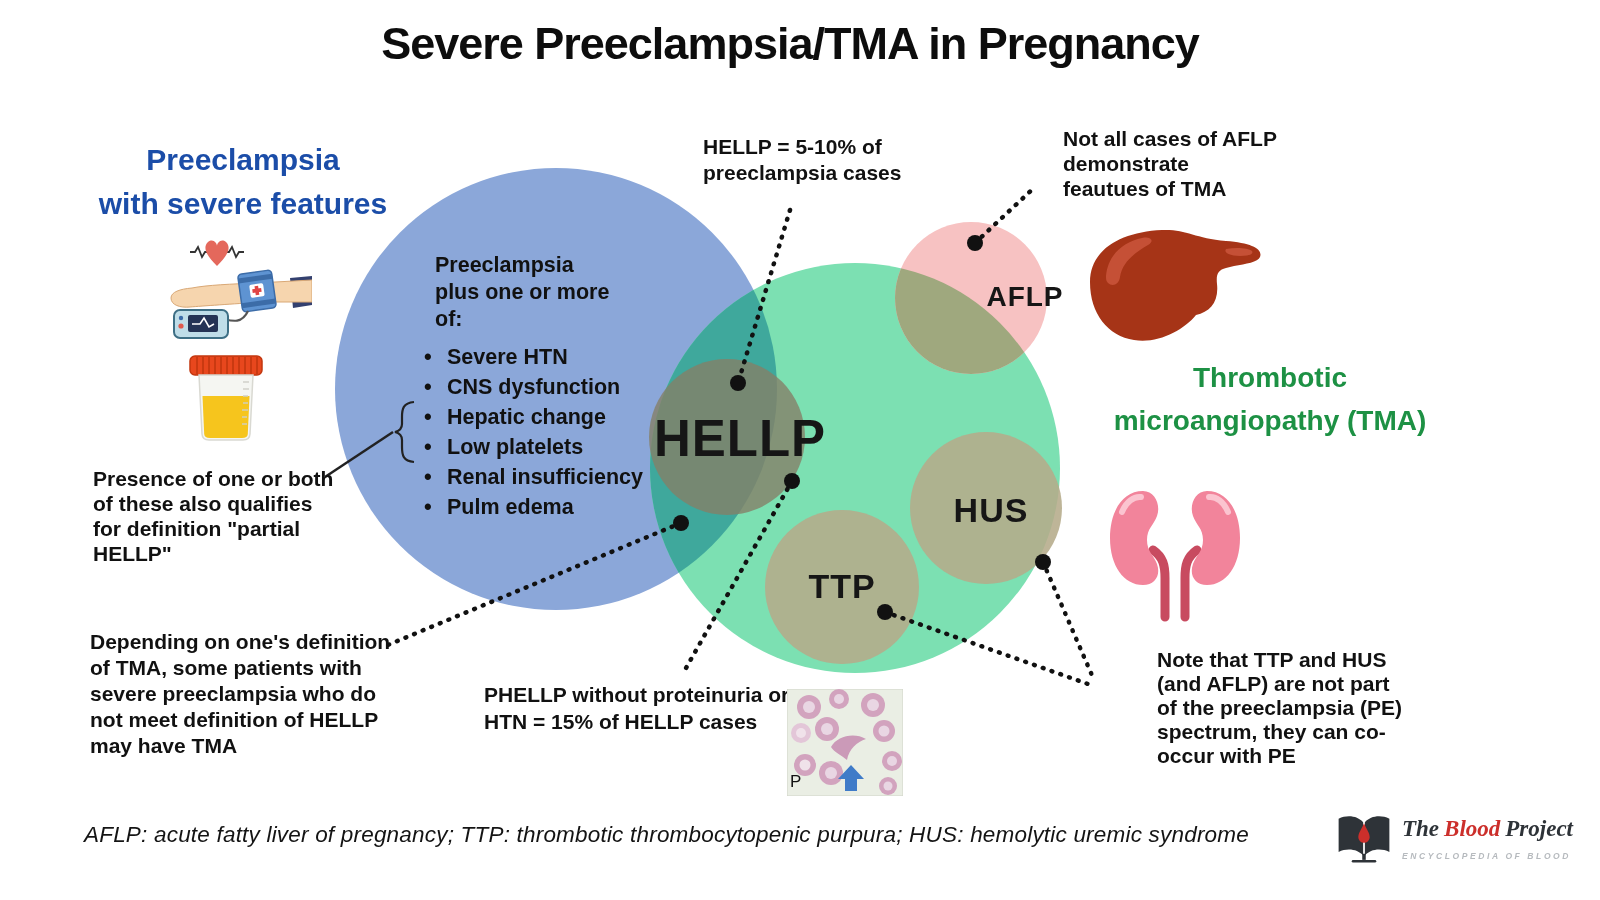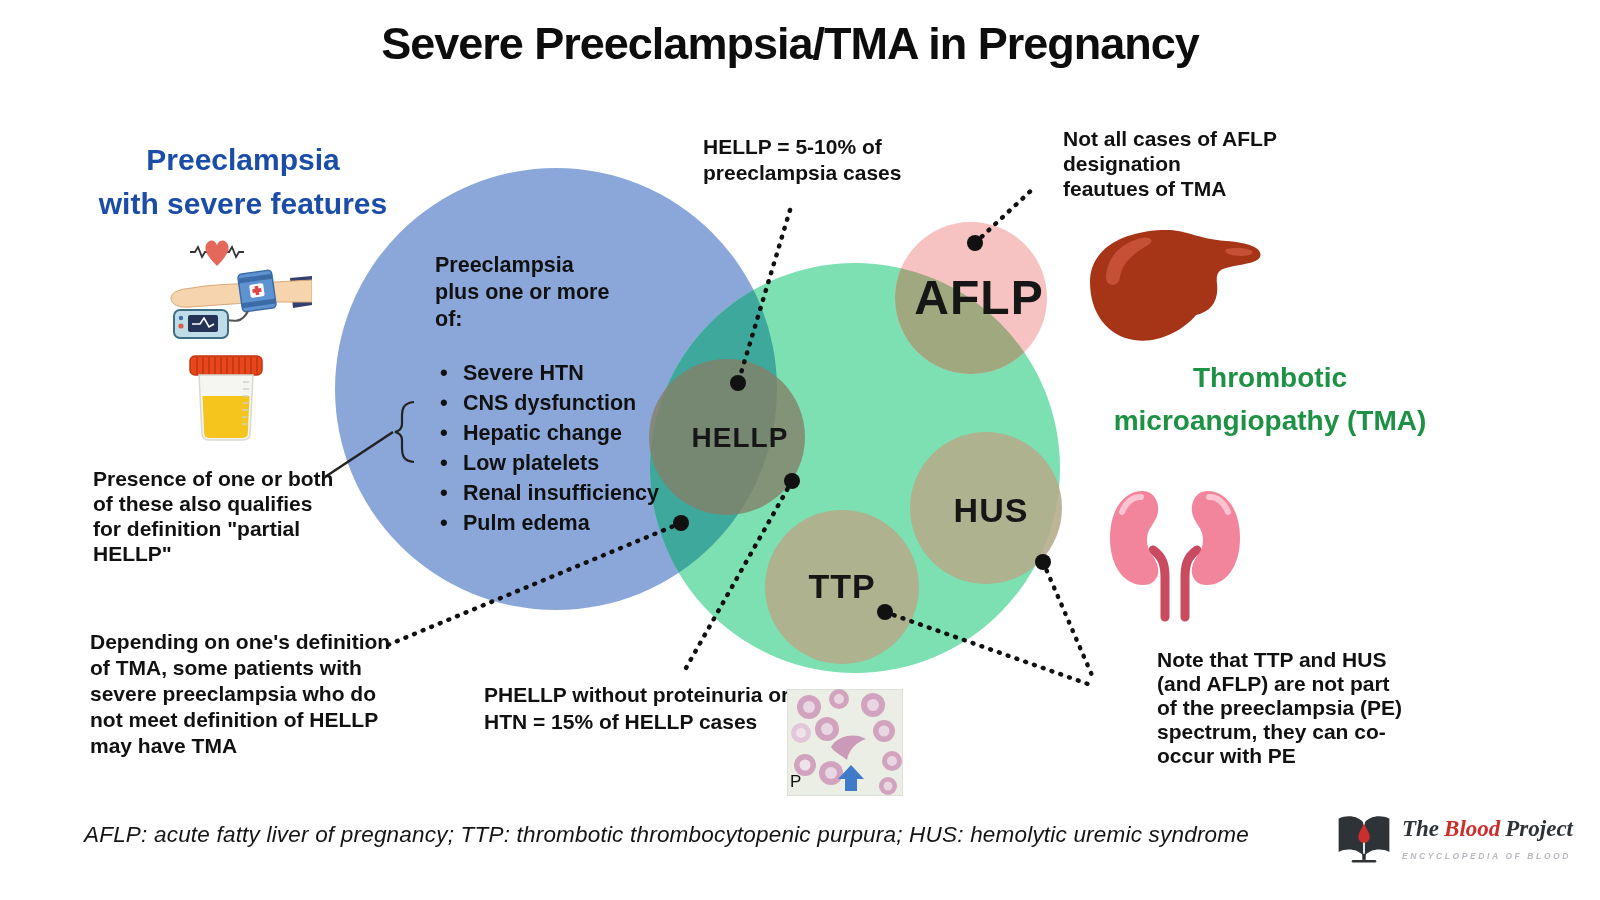--- a/index.html
+++ b/index.html
@@ -5,27 +5,27 @@
   html,body{margin:0;padding:0;background:#fff;}
   .canvas{position:relative;width:1580px;height:900px;background:#ffffff;overflow:hidden;
           font-family:"Liberation Sans",sans-serif;color:#111;}
   .title{position:absolute;top:18px;left:0;width:100%;text-align:center;margin:0;
          font-size:45px;font-weight:800;letter-spacing:-1px;color:#0d0d0d;}
   .venn-svg{position:absolute;left:0;top:0;}
   .heading{position:absolute;text-align:center;font-weight:700;white-space:pre-line;}
   .h-pre{left:28px;top:138px;width:430px;font-size:30px;line-height:44px;color:#1B4DA8;}
   .h-tma{left:1080px;top:356px;width:380px;font-size:28px;line-height:43px;color:#1D9144;}
   .circle-label{position:absolute;transform:translate(-50%,-50%);font-weight:700;color:#161616;letter-spacing:1px;}
-  .lbl-hellp{left:740px;top:438px;font-size:28px;}
-  .lbl-aflp{left:979px;top:297px;font-size:48px;}
+  .lbl-hellp{left:740px;top:438px;font-size:51px;}
+  .lbl-aflp{left:1025px;top:297px;font-size:28px;}
   .lbl-hus{left:991px;top:510px;font-size:34px;}
   .lbl-ttp{left:842px;top:586px;font-size:34px;}
   .criteria-intro{position:absolute;left:435px;top:252px;font-size:21.5px;line-height:27px;
                   font-weight:700;white-space:pre-line;}
-  .criteria-list{position:absolute;left:424px;top:344px;margin:16px;padding:0;list-style:none;}
+  .criteria-list{position:absolute;left:424px;top:344px;margin:0;padding:0;list-style:none;}
   .criteria-list li{height:30px;font-size:21.5px;font-weight:700;white-space:nowrap;}
   .criteria-list li::before{content:"\2022";display:inline-block;width:23px;font-size:22px;}
   .ann{position:absolute;font-size:21px;font-weight:700;line-height:26px;white-space:pre-line;color:#111;}
   .ann-hellp-pct{left:703px;top:134px;}
   .ann-aflp{left:1063px;top:126px;line-height:25px;}
   .ann-partial{left:93px;top:466px;line-height:25px;}
   .ann-tmadef{left:90px;top:629px;line-height:26px;}
   .ann-phellp{left:484px;top:681px;line-height:27px;}
   .ann-ttphus{left:1157px;top:648px;line-height:24px;}
   .icon{position:absolute;}
@@ -110,21 +110,21 @@
     <li><span>CNS dysfunction</span></li>
     <li><span>Hepatic change</span></li>
     <li><span>Low platelets</span></li>
     <li><span>Renal insufficiency</span></li>
     <li><span>Pulm edema</span></li>
   </ul>
 
   <div class="ann ann-hellp-pct">HELLP = 5-10% of
 preeclampsia cases</div>
   <div class="ann ann-aflp">Not all cases of AFLP
-designation
+demonstrate
 feautues of TMA</div>
   <div class="ann ann-partial">Presence of one or both
 of these also qualifies
 for definition "partial
 HELLP"</div>
   <div class="ann ann-tmadef">Depending on one's definition
 of TMA, some patients with
 severe preeclampsia  who do
 not meet definition of HELLP
 may have TMA</div>

